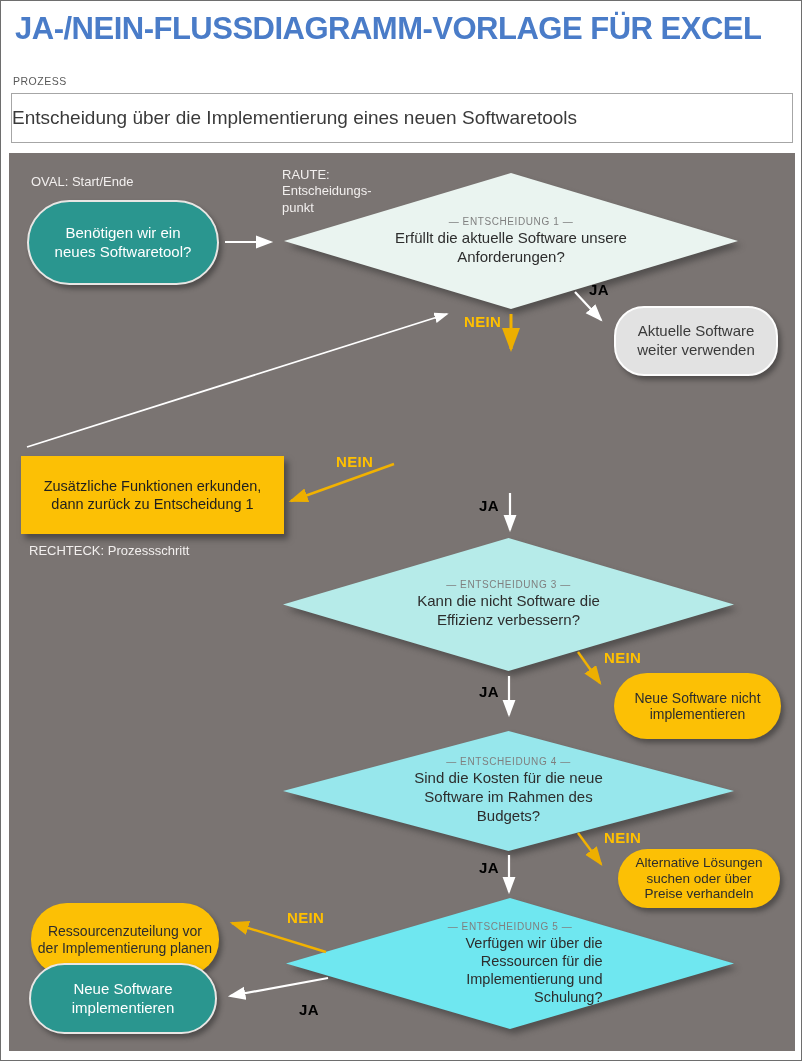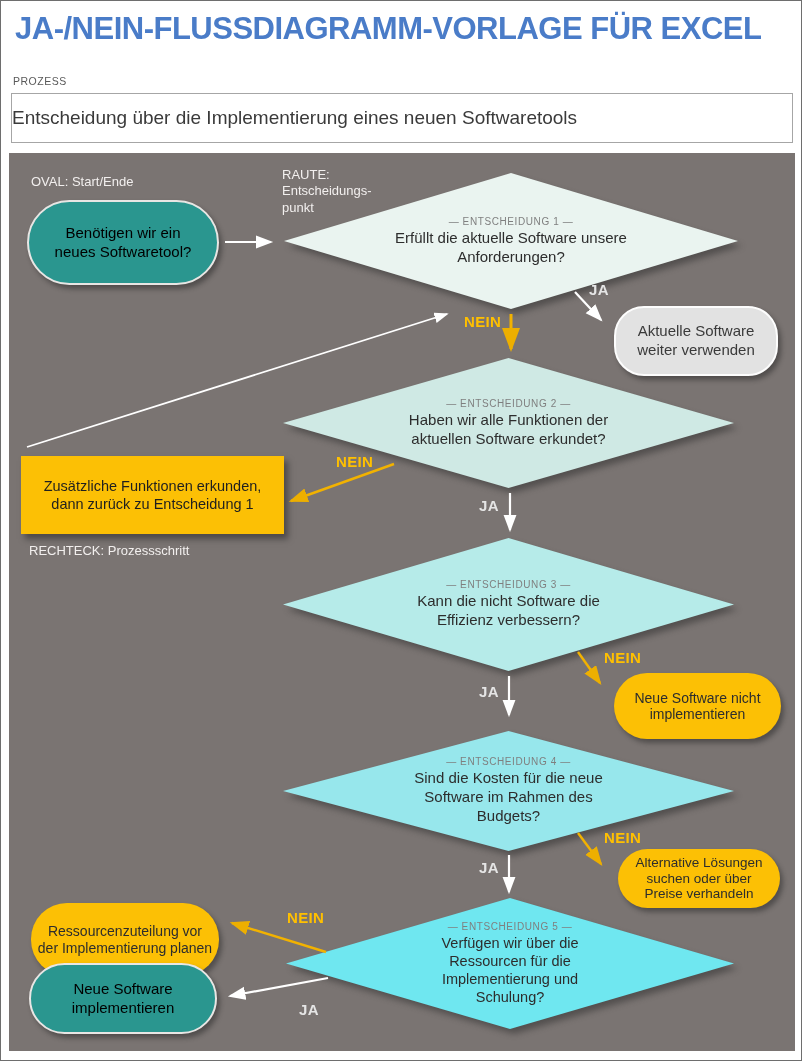--- a/index.html
+++ b/index.html
@@ -17,34 +17,34 @@
   .prozess-box{position:absolute;left:10px;top:92px;width:782px;height:50px;background:#fff;
                border:1px solid #a6a6a6;font-size:19px;color:#3a3a3a;display:flex;align-items:center;
                }
   .panel{position:absolute;left:8px;top:152px;width:786px;height:898px;background:var(--panel);}
 
   .legend{position:absolute;color:#f2efee;font-size:13px;line-height:1.25;white-space:pre-line;}
 
   
   .oval{position:absolute;border-radius:44px;display:flex;align-items:center;justify-content:center;
         text-align:center;box-shadow:3px 4px 5px rgba(30,30,30,.45);}
-  .oval.teal{background:var(--teal);border:2px solid #e8e6e4;color:#000000;}
+  .oval.teal{background:var(--teal);border:2px solid #e8e6e4;color:#ffffff;}
   .oval.gold{background:var(--gold);color:var(--darktext);}
   .oval.gray{background:var(--graybox);border:2px solid #fdfdfd;color:#3a3a3a;}
   .rect.gold{position:absolute;background:var(--gold);color:#1f1f1f;display:flex;align-items:center;
         justify-content:center;text-align:center;box-shadow:4px 5px 6px rgba(30,30,30,.5);}
   .diamond-wrap{position:absolute;filter:drop-shadow(4px 5px 3px rgba(35,35,35,.45));}
   .diamond{width:100%;height:100%;clip-path:polygon(50% 0,100% 50%,50% 100%,0 50%);
         display:flex;flex-direction:column;align-items:center;justify-content:center;text-align:center;}
   .d-header{font-size:10px;color:#7f7f7f;letter-spacing:.6px;margin-bottom:2px;white-space:nowrap;}
   .d-q{font-size:15px;color:var(--darktext);line-height:1.25;}
   .shape-text{font-size:15px;line-height:1.25;}
 
   .edge-label{position:absolute;font-weight:700;font-size:15px;letter-spacing:.3px;}
-  .edge-label.yes{color:#e5e5e5;}
+  .edge-label.yes{color:#000000;}
   .edge-label.no{color:var(--no-label);}
 
   svg.arrows{position:absolute;left:0;top:0;pointer-events:none;}
 </style>
 </head>
 <body>
 
 <div class="page">
 
   <h1 class="title">JA-/NEIN-FLUSSDIAGRAMM-VORLAGE FÜR EXCEL</h1>
@@ -63,45 +63,39 @@
       <span class="shape-text" style="width:160px;">Benötigen wir ein neues Softwaretool?</span>
     </div>
 
     <div class="diamond-wrap" style="left:275px;top:20px;width:454px;height:136px;">
       <div class="diamond" style="background:var(--d1);">
         <span class="d-header">— ENTSCHEIDUNG 1 —</span>
         <span class="d-q" style="width:235px;">Erfüllt die aktuelle Software unsere Anforderungen?</span>
       </div>
     </div>
 
-    <div class="diamond-wrap" style="left:274px;top:205px;width:451px;height:130px;">
-      <div class="diamond" style="background:var(--d2);">
-        <span class="d-header">— ENTSCHEIDUNG 2 —</span>
-        <span class="d-q" style="width:245px;">Haben wir alle Funktionen der aktuellen Software erkundet?</span>
-      </div>
-    </div>
 
     <div class="diamond-wrap" style="left:274px;top:385px;width:451px;height:133px;">
       <div class="diamond" style="background:var(--d3);">
         <span class="d-header">— ENTSCHEIDUNG 3 —</span>
         <span class="d-q" style="width:215px;">Kann die nicht Software die Effizienz verbessern?</span>
       </div>
     </div>
 
     <div class="diamond-wrap" style="left:274px;top:578px;width:451px;height:120px;">
       <div class="diamond" style="background:var(--d4);">
         <span class="d-header">— ENTSCHEIDUNG 4 —</span>
         <span class="d-q" style="width:225px;">Sind die Kosten für die neue Software im Rahmen des Budgets?</span>
       </div>
     </div>
 
     <div class="diamond-wrap" style="left:277px;top:745px;width:448px;height:131px;">
       <div class="diamond" style="background:var(--d5);">
         <span class="d-header">— ENTSCHEIDUNG 5 —</span>
-        <span class="d-q" style="width:185px;font-size:14.5px;">Verfügen wir über die Ressourcen für die Implementierung und Schulung?</span>
+        <span class="d-q" style="width:185px;font-size:14.5px;text-align:right;">Verfügen wir über die Ressourcen für die Implementierung und Schulung?</span>
       </div>
     </div>
 
     <div class="oval gray" style="left:605px;top:153px;width:164px;height:70px;border-radius:30px;">
       <span class="shape-text" style="width:145px;">Aktuelle Software weiter verwenden</span>
     </div>
 
     <div class="rect gold" style="left:12px;top:303px;width:263px;height:78px;">
       <span class="shape-text" style="width:250px;font-size:14.5px;">Zusätzliche Funktionen erkunden, dann zurück zu Entscheidung 1</span>
     </div>

